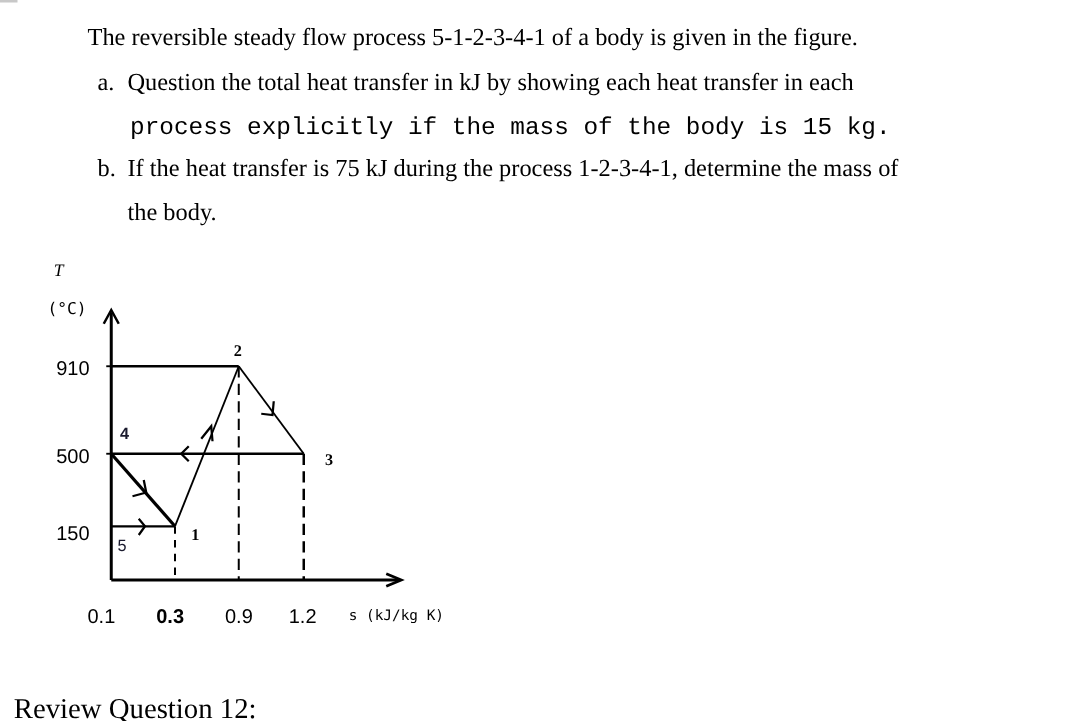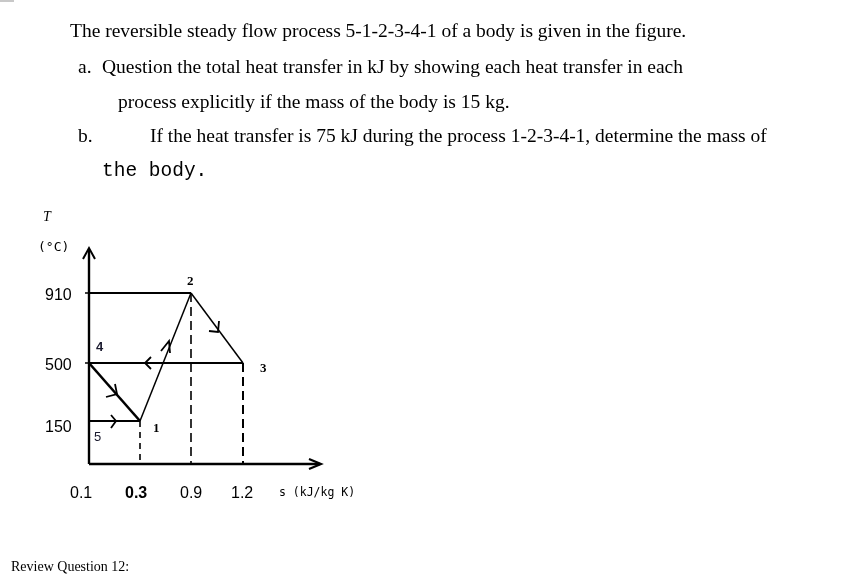--- a/index.html
+++ b/index.html
@@ -2,36 +2,36 @@
 <html><head>
 <meta charset="utf-8">
 <style>
   html, body { margin: 0; padding: 0; background: #ffffff; }
   body { width: 864px; height: 577px; position: relative; overflow: hidden; color: #000; }
   .serif { font-family: "Liberation Serif", "DejaVu Serif", serif; }
   .corner-mark { position: absolute; left: 0; top: 0; width: 14px; height: 2px; background: #c8c8c8; }
   .line { position: absolute; white-space: nowrap; font-size: 19.5px; line-height: 24px; }
   .marker { position: absolute; font-size: 19.5px; line-height: 24px; }
   #diagram { position: absolute; left: 0; top: 0; }
-  .review { position: absolute; left: 11px; top: 556px; font-size: 14px; line-height: 22px; }
+  .review { position: absolute; left: 11px; top: 556px; font-size: 23px; line-height: 22px; }
 </style>
 </head>
 <body>
 
 <div class="corner-mark"></div>
 
 <div class="line serif" style="left:56px; top:19px;margin-left:14px;">The reversible steady flow process 5-1-2-3-4-1 of a body is given in the figure.</div>
 
 <div class="marker serif" style="left:78px; top:55px;">a.</div>
 <div class="line serif" style="left:102px; top:55px;">Question the total heat transfer in kJ by showing each heat transfer in each</div>
-<div class="line serif" style="left:118px; top:90px;">process explicitly if the mass of the body is 15 kg.</div>
+<div class="line serif" style="left:104px; top:90px;font-family:Liberation Mono, monospace;">process explicitly if the mass of the body is 15 kg.</div>
 
 <div class="marker serif" style="left:78px; top:124px;">b.</div>
-<div class="line serif" style="left:102px; top:124px;margin-left:48px;">If the heat transfer is 75 kJ during the process 1-2-3-4-1, determine the mass of</div>
-<div class="line serif" style="left:102px; top:159px;font-family:Liberation Mono, monospace;">the body.</div>
+<div class="line serif" style="left:102px; top:124px;">If the heat transfer is 75 kJ during the process 1-2-3-4-1, determine the mass of</div>
+<div class="line serif" style="left:102px; top:159px;">the body.</div>
 
 <svg id="diagram" width="864" height="577" viewBox="0 0 864 577">
 
   <g stroke="#000" fill="none">
     <line x1="89" y1="464" x2="89" y2="250" stroke-width="2.4"></line>
     <polyline points="83,259 89,248 95,259" stroke-width="2"></polyline>
     <line x1="89" y1="464" x2="320" y2="464" stroke-width="2.4"></line>
     <polyline points="309,459 321,464 309,469" stroke-width="2.2"></polyline>
   </g>
 

